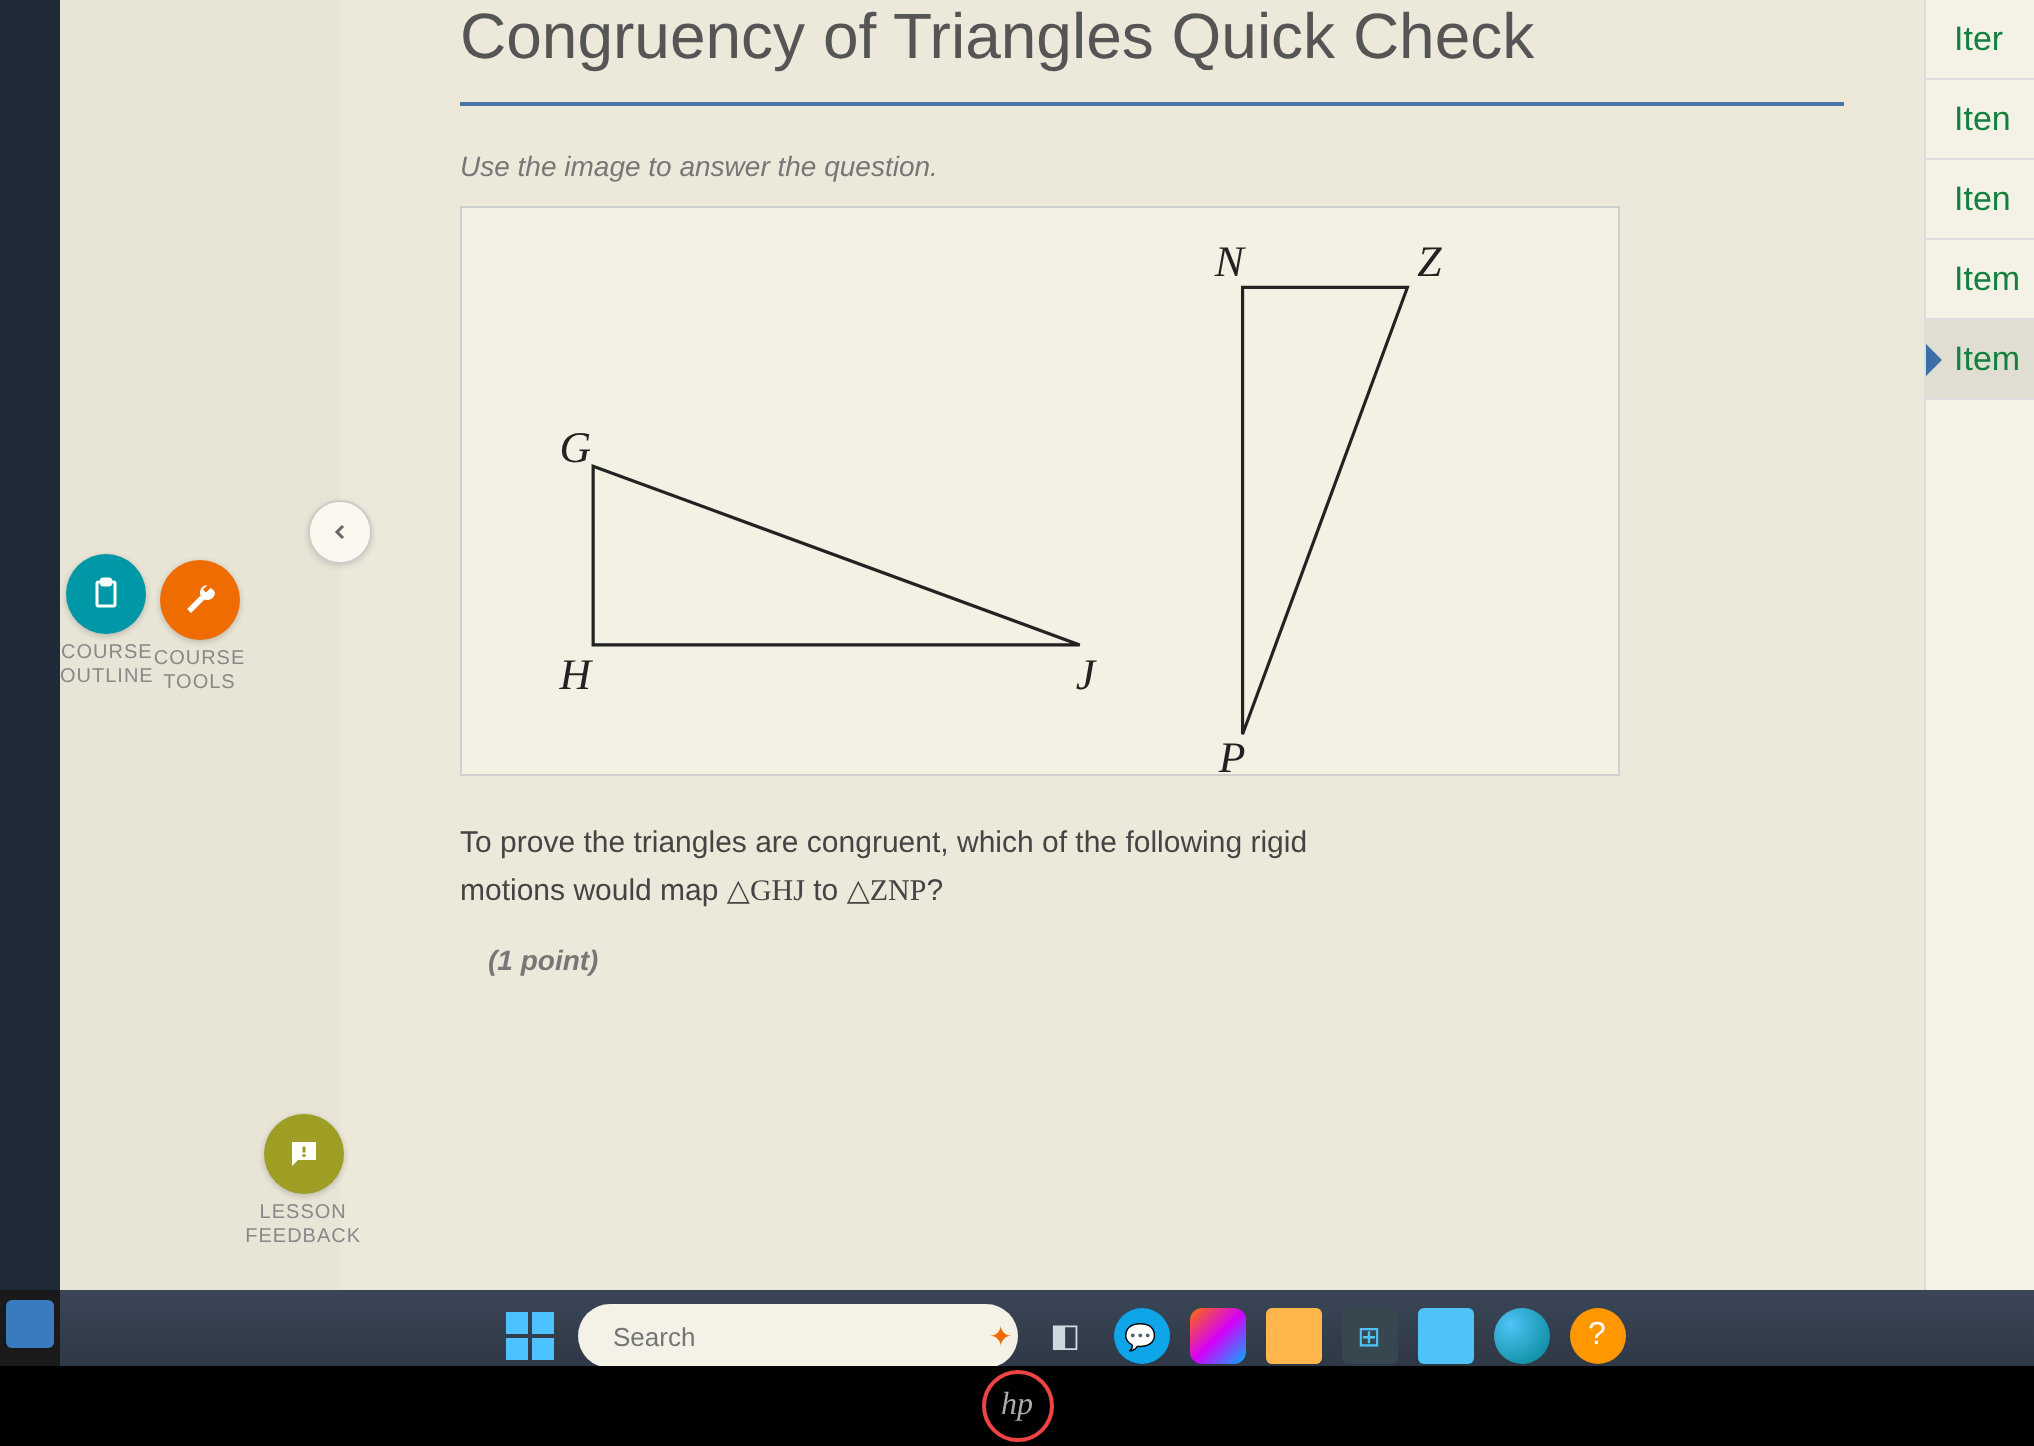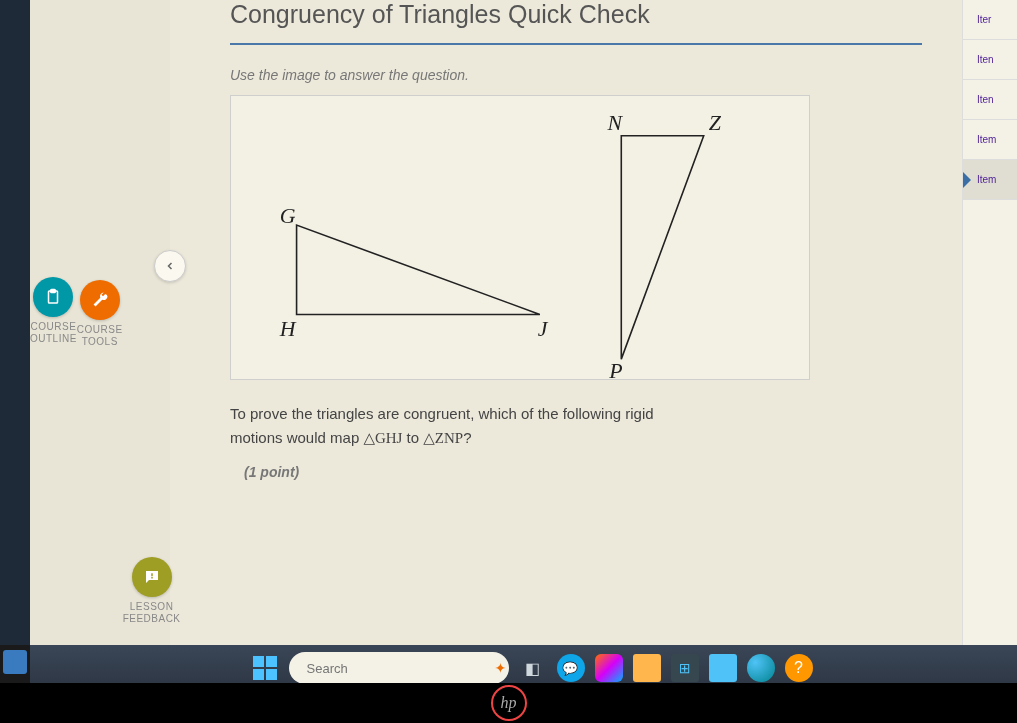--- a/index.html
+++ b/index.html
@@ -62,21 +62,21 @@
     display: flex; align-items: center; justify-content: center;
     cursor: pointer;
     box-shadow: 0 1px 3px rgba(0,0,0,0.15);
   }
   .content {
     flex: 1;
     padding: 0 40px 0 60px;
     position: relative;
   }
   .page-title {
-    font-size: 25px;
+    font-size: 32px;
     color: #555;
     font-weight: normal;
     padding-bottom: 14px;
     margin-top: 0;
   }
   .divider {
     height: 2px;
     background: #4a78a8;
     margin-bottom: 22px;
   }
@@ -115,22 +115,22 @@
     width: 55px;
     background: #f4f2e7;
     border-left: 1px solid #ddd;
   }
   .item-row {
     height: 40px;
     border-bottom: 1px solid #ddd;
     display: flex;
     align-items: center;
     padding-left: 14px;
-    font-size: 10px;
-    color: #4c1d95;
+    font-size: 17px;
+    color: #15803d;
     cursor: pointer;
     position: relative;
   }
   .item-row.active {
     background: #e0ded3;
   }
   .item-row.active::before {
     content: "";
     position: absolute;
     left: 0; top: 12px;

